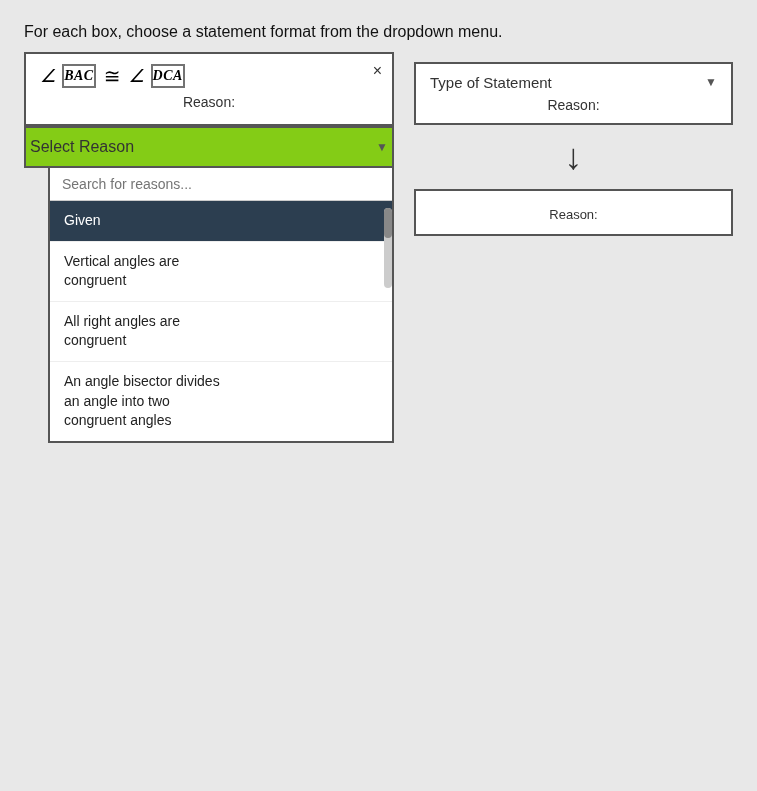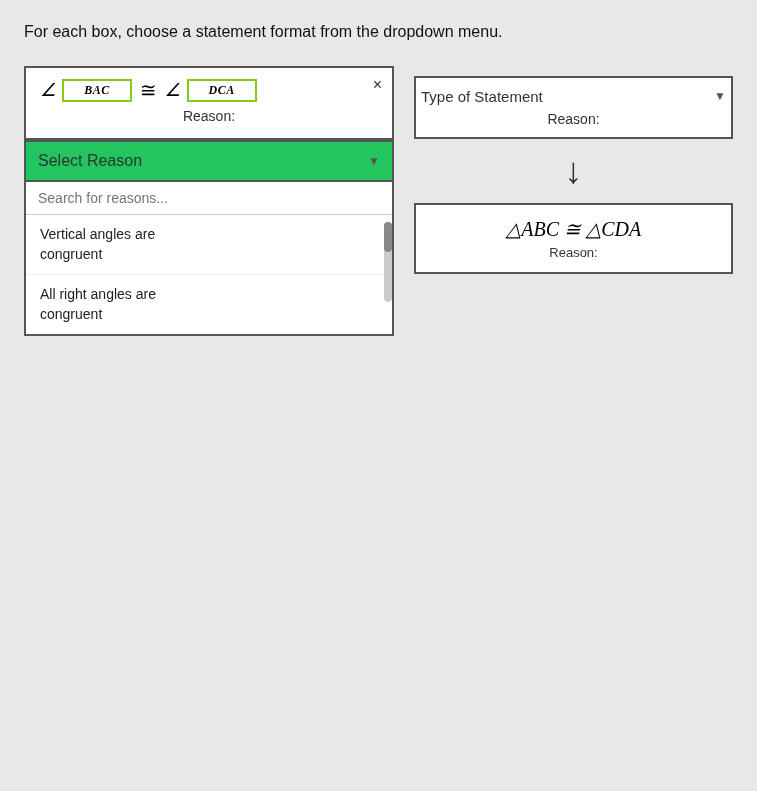--- a/index.html
+++ b/index.html
@@ -7,21 +7,21 @@
       background: #e8e8e8;
       font-family: Georgia, 'Times New Roman', serif;
       width: 757px;
       min-height: 791px;
       padding: 20px 24px;
     }
     .instructions {
       font-size: 16px;
       line-height: 1.5;
       color: #111;
-      margin-bottom: 22px;
+      margin-bottom: 8px;
       font-family: Arial, sans-serif;
     }
     .main-layout {
       display: flex;
       gap: 20px;
       align-items: flex-start;
     }
     
     .left-col {
       width: 370px;
@@ -37,25 +37,25 @@
       display: flex;
       align-items: center;
       gap: 6px;
       font-size: 18px;
       font-family: 'Times New Roman', serif;
     }
     .angle-sym {
       font-style: italic;
     }
     .boxed-text {
-      border: 2px solid #84cc16;
-      padding: 2px 20px;
+      border: 2px solid #737373;
+      padding: 2px 0;
       font-style: italic;
       font-weight: bold;
-      font-size: 12px;
+      font-size: 14px;
       letter-spacing: 0.5px;
     }
     .congruent-sym {
       font-size: 20px;
       margin: 0 2px;
     }
     .close-btn {
       position: absolute;
       top: 8px;
       right: 10px;
@@ -68,22 +68,22 @@
     .reason-label {
       font-size: 14px;
       font-family: Arial, sans-serif;
       color: #333;
       text-align: center;
       margin-top: 6px;
     }
     
     .dropdown-trigger {
       border: 2px solid #555;
-      background: #22c55e;
-      padding: 10px 12px;
+      background: #84cc16;
+      padding: 10px 4px;
       font-size: 16px;
       font-family: Arial, sans-serif;
       color: #333;
       display: flex;
       align-items: center;
       justify-content: space-between;
       cursor: pointer;
       margin-top: 0;
     }
     .dropdown-arrow {
@@ -121,20 +121,21 @@
     .dropdown-option:last-child {
       border-bottom: none;
     }
     .dropdown-option.selected {
       background: #2c3e50;
       color: #fff;
     }
     
     .dropdown-panel-wrapper {
       position: relative;
+      margin-left: 24px;
     }
     .scrollbar-track {
       position: absolute;
       right: 2px;
       top: 40px;
       width: 8px;
       height: 80px;
       background: #ccc;
       border-radius: 4px;
     }
@@ -150,21 +151,21 @@
       flex: 1;
       display: flex;
       flex-direction: column;
       align-items: center;
       padding-top: 10px;
     }
     .type-statement-box {
       border: 2px solid #555;
       background: #fff;
       width: 100%;
-      padding: 10px 5px;
+      padding: 10px 14px;
     }
     .type-statement-header {
       display: flex;
       align-items: center;
       justify-content: space-between;
     }
     .type-statement-label {
       font-size: 15px;
       font-family: Arial, sans-serif;
       color: #333;
@@ -238,22 +239,24 @@
     <div class="dropdown-trigger">
       <span>Select Reason</span>
       <span class="dropdown-arrow">▼</span>
     </div>
 
     <div class="dropdown-panel-wrapper">
       <div class="dropdown-panel">
         <input class="search-box" type="text" placeholder="Search for reasons..." style="">
 
         <ul class="dropdown-options">
+          <li class="dropdown-option selected">Given</li>
           <li class="dropdown-option">Vertical angles are<br>congruent</li>
           <li class="dropdown-option">All right angles are<br>congruent</li>
+          <li class="dropdown-option">An angle bisector divides<br>an angle into two<br>congruent angles</li>
         </ul>
       </div>
       <div class="scrollbar-track">
         <div class="scrollbar-thumb"></div>
       </div>
     </div>
   </div>
 
   <div class="right-col">
 
@@ -261,17 +264,16 @@
       <div class="type-statement-header">
         <span class="type-statement-label">Type of Statement</span>
         <span class="type-statement-arrow">▼</span>
       </div>
       <div class="reason-text-right">Reason:</div>
     </div>
 
     <div class="arrow-down">↓</div>
 
     <div class="conclusion-box">
-      <div class="conclusion-statement">△ABC ≅ △CDA</div>
       <div class="conclusion-reason-label">Reason:</div>
     </div>
   </div>
 </div>
 
 </body></html>

